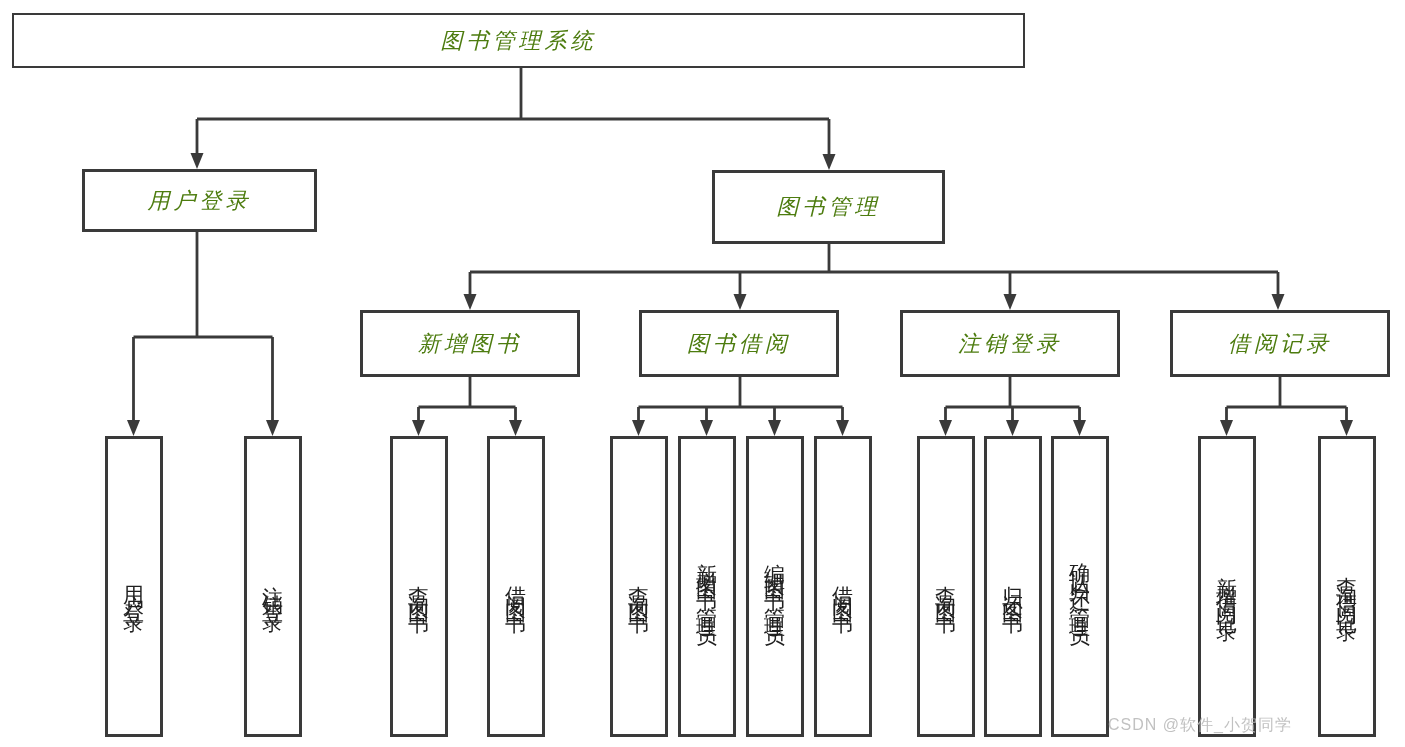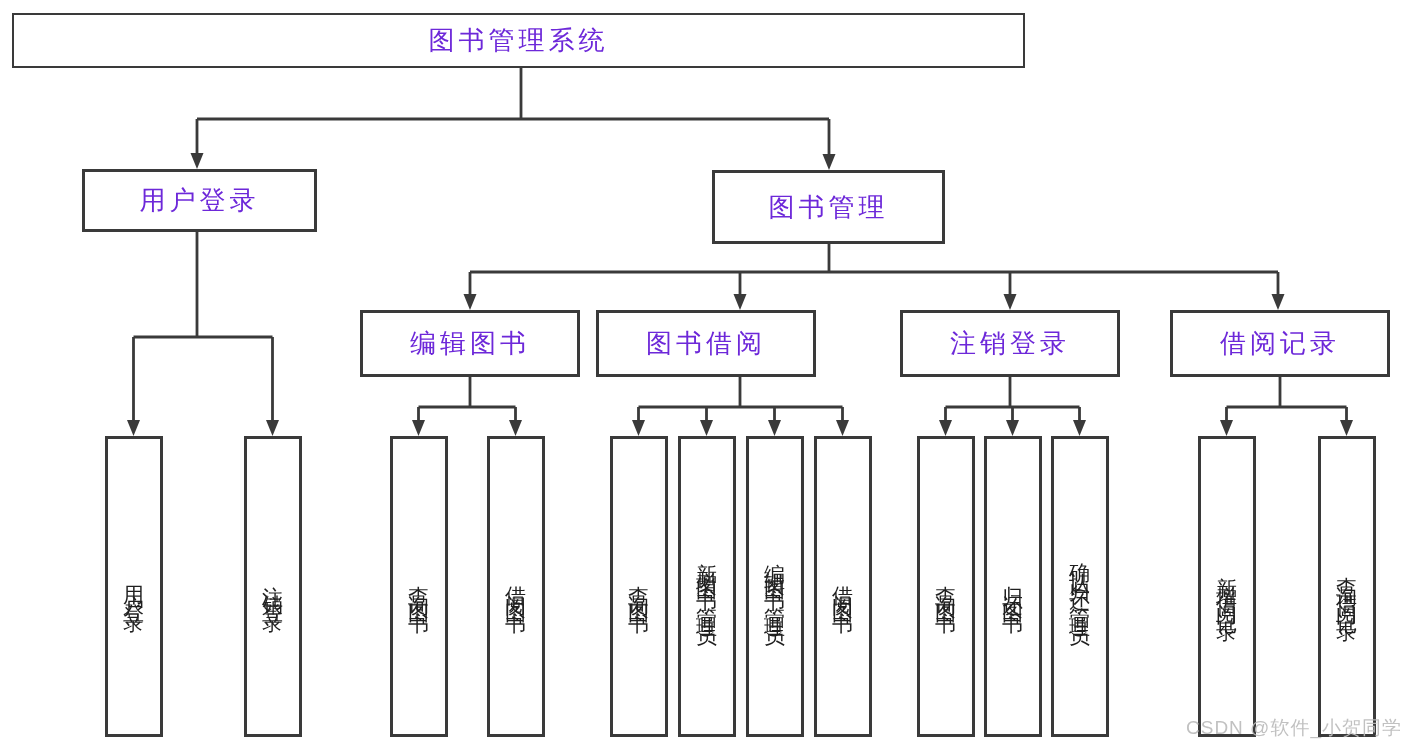--- a/index.html
+++ b/index.html
@@ -16,39 +16,40 @@
     box-sizing:border-box;
     border:3px solid #3a3a3a;
     background:#ffffff;
     display:flex;
     align-items:center;
     justify-content:center;
     color:#1f1f1f;
   }
   .box.root{border-width:2px;}
   .hlabel{
-    font-size:26px;
+    font-size:22px;
     letter-spacing:4px;
     white-space:nowrap;
-    color:#6d28d9;
+    color:#4d7c0f;
+    font-style:italic;
   }
   .leaf .vlabel{
     writing-mode:vertical-rl;
     text-orientation:mixed;
     font-size:21px;
     letter-spacing:9px;
     line-height:1;
     color:#1f1f1f;
     white-space:nowrap;
   }
   .watermark{
     position:absolute;
-    left:1186px;
+    left:1108px;
     top:715px;
-    font-size:19px;
+    font-size:16px;
     letter-spacing:1px;
     color:#bcbcbc;
     opacity:0.92;
     white-space:nowrap;
     z-index:5;
   }
 </style>
 </head>
 <body>
 
@@ -116,23 +117,23 @@
   </div>
 
   <div class="box" style="left:82px;top:169px;width:235px;height:63px">
     <span class="hlabel">用户登录</span>
   </div>
   <div class="box" style="left:712px;top:170px;width:233px;height:74px">
     <span class="hlabel">图书管理</span>
   </div>
 
   <div class="box" style="left:360px;top:310px;width:220px;height:67px">
-    <span class="hlabel">编辑图书</span>
+    <span class="hlabel">新增图书</span>
   </div>
-  <div class="box" style="left:596px;top:310px;width:220px;height:67px">
+  <div class="box" style="left:639px;top:310px;width:200px;height:67px">
     <span class="hlabel">图书借阅</span>
   </div>
   <div class="box" style="left:900px;top:310px;width:220px;height:67px">
     <span class="hlabel">注销登录</span>
   </div>
   <div class="box" style="left:1170px;top:310px;width:220px;height:67px">
     <span class="hlabel">借阅记录</span>
   </div>
 
   <div class="box leaf" style="left:105px;top:436px;width:58px;height:301px">

